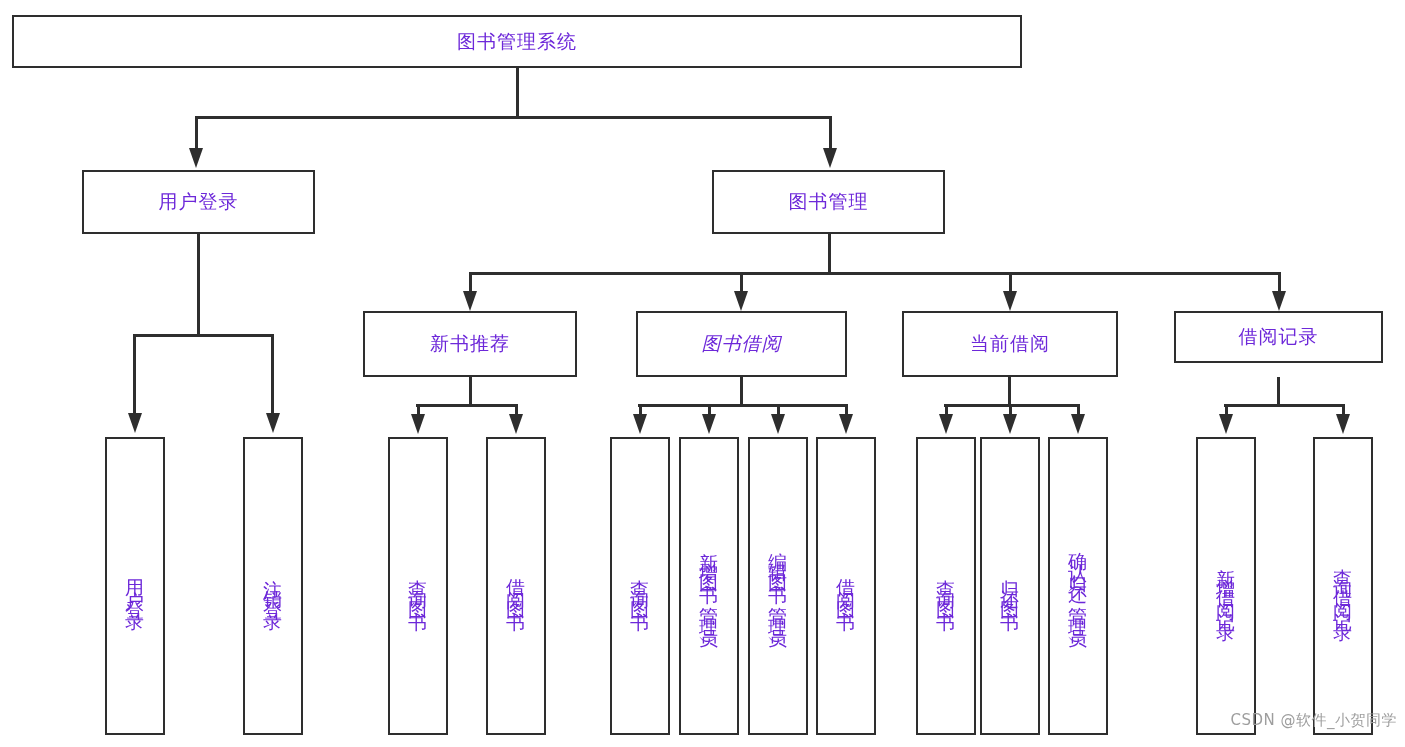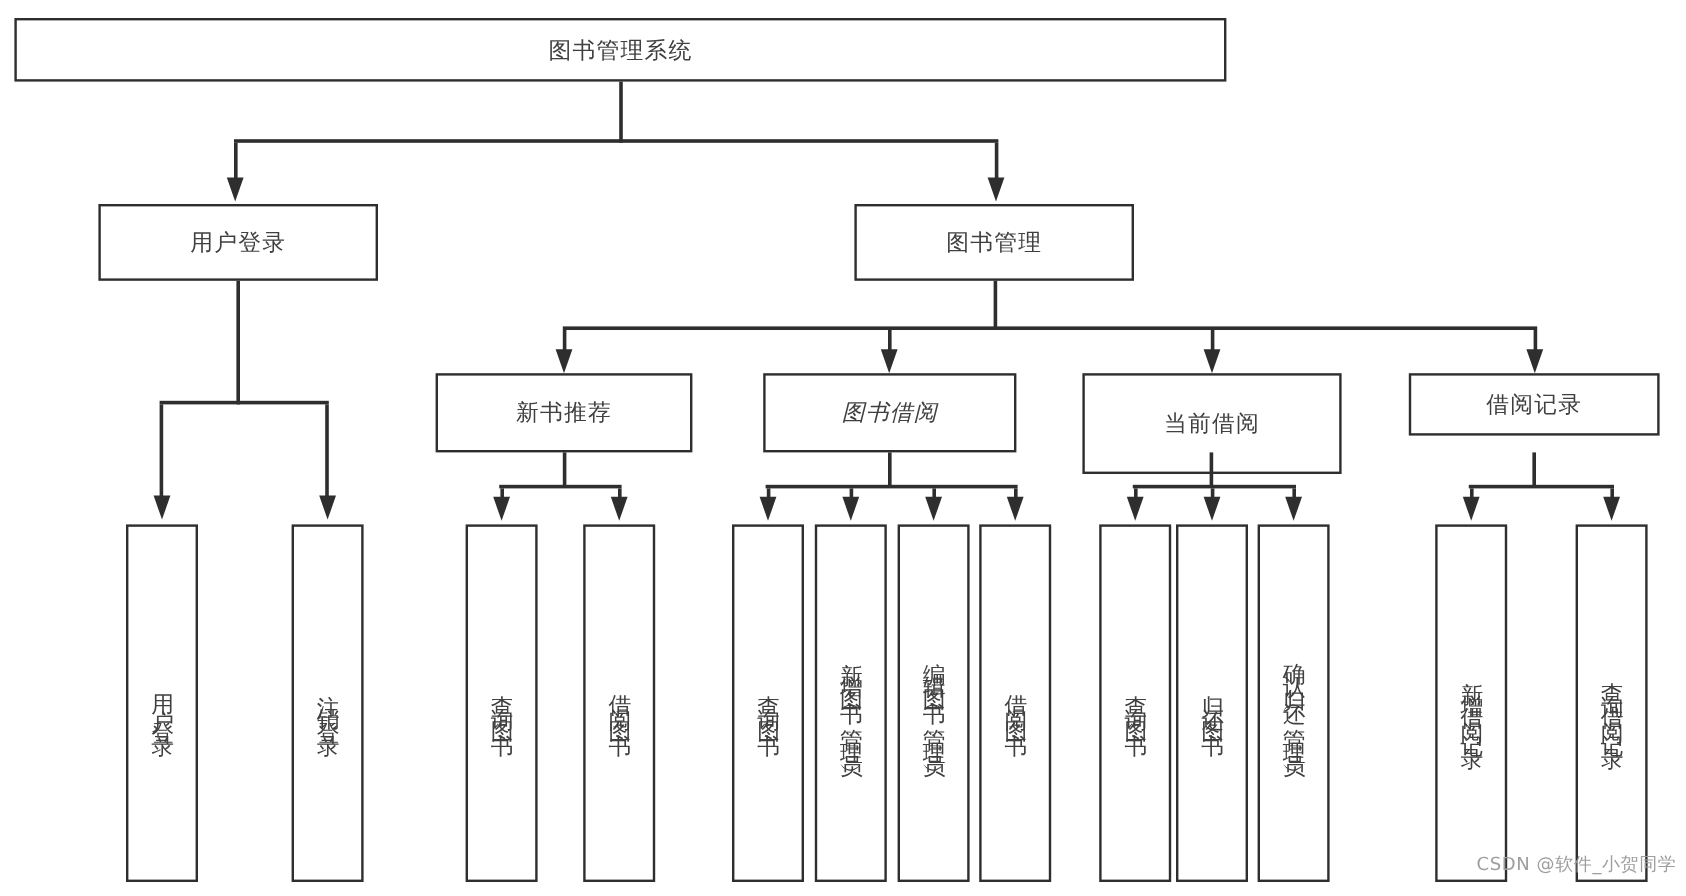--- a/index.html
+++ b/index.html
@@ -3,21 +3,21 @@
 <meta charset="utf-8">
 <style>
   html,body{margin:0;padding:0;background:#ffffff;}
   #stage{
     position:relative;width:1405px;height:747px;background:#ffffff;overflow:hidden;
     font-family:"DejaVu Sans","Liberation Sans",sans-serif;color:#333333;
   }
   .box{
     position:absolute;box-sizing:border-box;background:#ffffff;
     border:2.5px solid #2e2e2e;display:flex;align-items:center;justify-content:center;
-    font-size:19px;letter-spacing:1px;color:#404040;
+    font-size:19px;letter-spacing:1px;color:#6d28d9;
   }
   .leaf span{
     writing-mode:vertical-rl;text-orientation:mixed;
     letter-spacing:11px;line-height:1;font-size:19px;white-space:nowrap;
   }
   .ln{position:absolute;background:#2e2e2e;}
   .ar{
     position:absolute;width:0;height:0;
     border-left:7px solid transparent;border-right:7px solid transparent;
     border-top:20px solid #2e2e2e;
@@ -35,21 +35,21 @@
   <div class="box" style="left:12px;top:15px;width:1010px;height:53px;">图书管理系统</div>
 
   <div class="box" style="left:82px;top:170px;width:233px;height:64px;">用户登录</div>
 
   <div class="box" style="left:712px;top:170px;width:233px;height:64px;">图书管理</div>
 
   <div class="box" style="left:363px;top:311px;width:214px;height:66px;">新书推荐</div>
 
   <div class="box" style="left:636px;top:311px;width:211px;height:66px;font-style:italic;">图书借阅</div>
 
-  <div class="box" style="left:902px;top:311px;width:216px;height:84px;">当前借阅</div>
+  <div class="box" style="left:902px;top:311px;width:216px;height:66px;">当前借阅</div>
 
   <div class="box" style="left:1174px;top:311px;width:209px;height:52px;">借阅记录</div>
 
   <div class="box leaf" style="left:105px;top:437px;width:60px;height:298px;">
     <span>用户登录</span>
     </div>
 
   <div class="box leaf" style="left:243px;top:437px;width:60px;height:298px;">
     <span>注销登录</span>
     </div>

